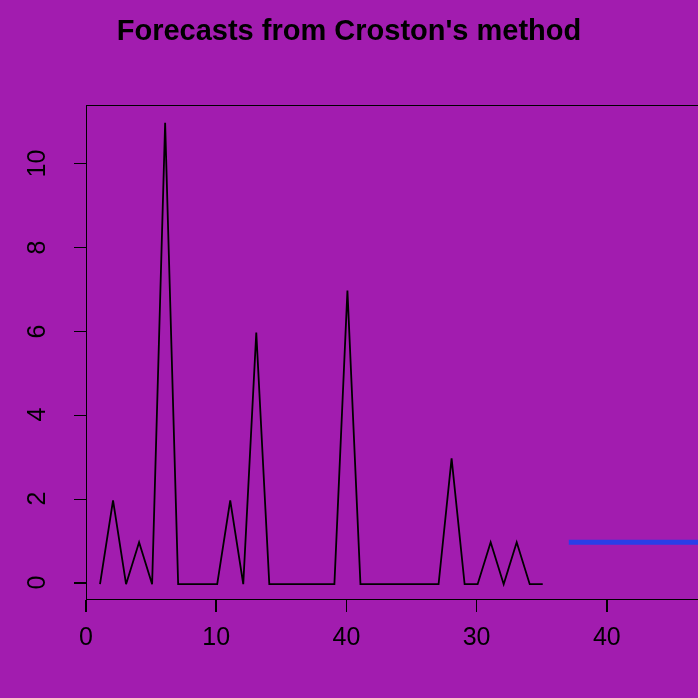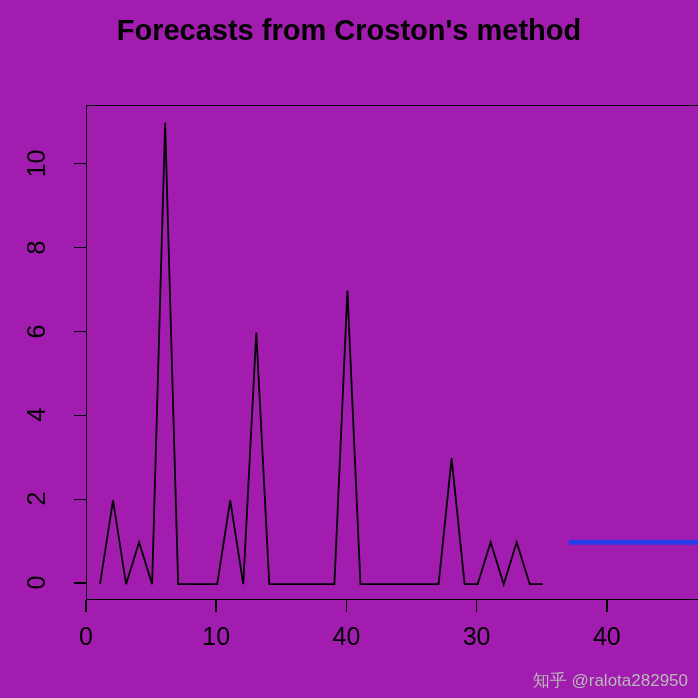--- a/index.html
+++ b/index.html
@@ -112,14 +112,13 @@
       <div class="axis-label xlab" style="left: 436.638px; top: 622px; width: 80px;">30</div>
       <div class="axis-label xlab" style="left: 566.851px; top: 622px; width: 80px;">40</div>
       <div class="axis-label ylab" style="left: 6px; top: 568.22px; width: 60px;">0</div>
       <div class="axis-label ylab" style="left: 6px; top: 484.322px; width: 60px;">2</div>
       <div class="axis-label ylab" style="left: 6px; top: 400.424px; width: 60px;">4</div>
       <div class="axis-label ylab" style="left: 6px; top: 316.525px; width: 60px;">6</div>
       <div class="axis-label ylab" style="left: 6px; top: 232.627px; width: 60px;">8</div>
       <div class="axis-label ylab" style="left: 6px; top: 148.729px; width: 60px;">10</div>
     </div>
 
-  <div id="watermark">知乎 @ralota282950</div>
 </div>
 
 </body></html>

